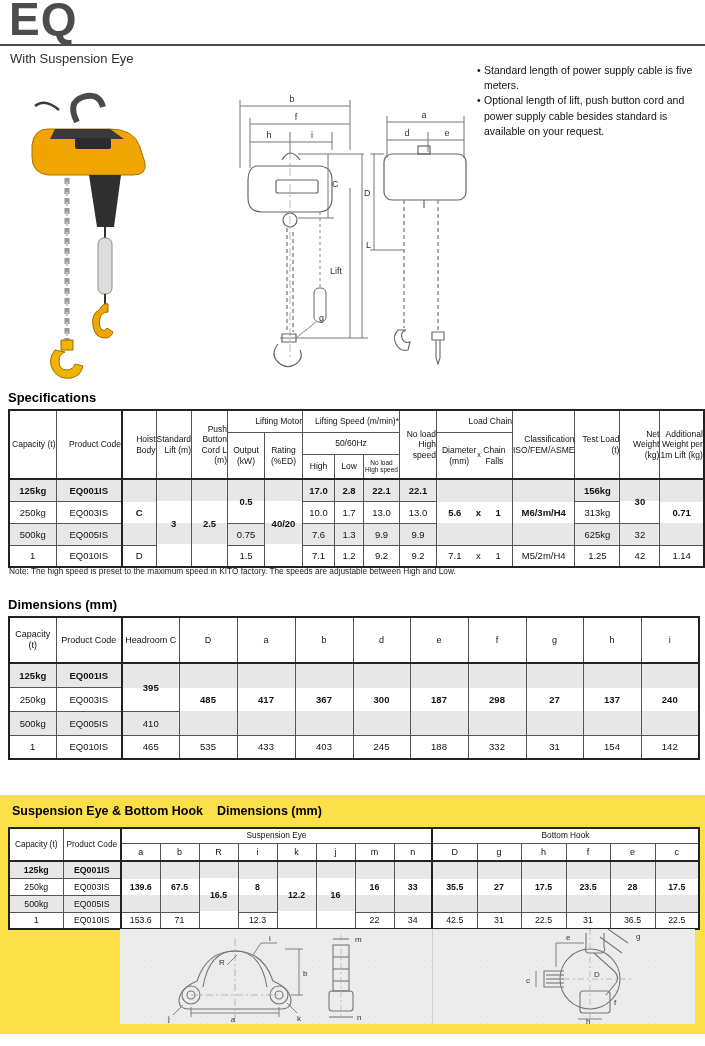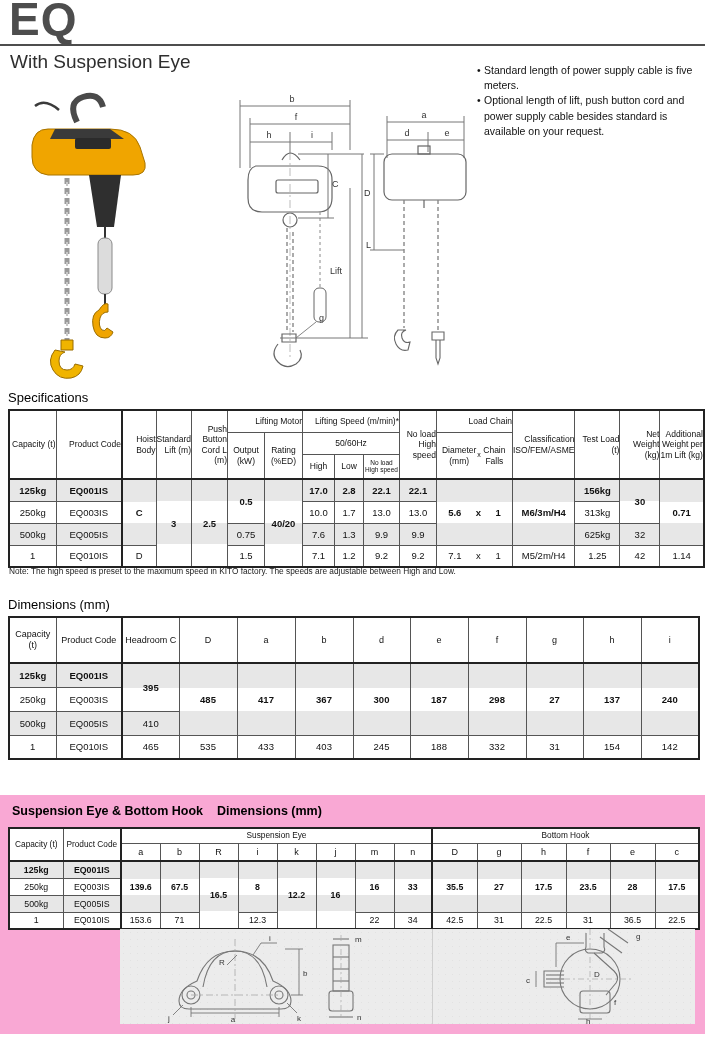--- a/index.html
+++ b/index.html
@@ -2,29 +2,29 @@
 <html><head>
 <meta charset="utf-8">
 <style>
   html,body{margin:0;padding:0;background:#fff;}
   .page{position:relative;width:705px;height:1046px;background:#fff;overflow:hidden;
         font-family:"Liberation Sans",sans-serif;color:#111;}
 
   
   .eq-title{position:absolute;left:9px;top:-8px;font-size:46px;font-weight:bold;color:#4d4d4d;letter-spacing:1px;}
   .rule{position:absolute;left:0;top:44px;width:705px;height:2px;background:#4d4d4d;}
-  .subtitle{position:absolute;left:10px;top:51px;font-size:19px;color:#2e2e2e;}
+  .subtitle{position:absolute;left:10px;top:51px;font-size:13px;color:#2e2e2e;}
 
   
   .bullets{position:absolute;left:477px;top:63px;width:226px;margin:0;padding:0;}
   .bullets li{list-style:none;font-size:10.5px;line-height:1.45;color:#111;position:relative;padding-left:7px;}
   .bullets li::before{content:"\2022";position:absolute;left:0;top:0;}
 
   
-  .sec-h{position:absolute;font-size:13px;font-weight:normal;color:#000;}
+  .sec-h{position:absolute;font-size:13px;font-weight:bold;color:#000;}
 
   
   table{border-collapse:collapse;table-layout:fixed;background:#fff;border:2px solid #222;}
   th,td{border:1px solid #555;padding:0;text-align:center;vertical-align:middle;font-weight:normal;overflow:hidden;}
   th{font-size:8.5px;line-height:1.18;background:#fff;color:#111;}
   td{font-size:9.5px;color:#111;}
   .thickR{border-right:2px solid #222;}
   .thickL{border-left:2px solid #222;}
   tbody tr:first-child td{border-top:2px solid #222;font-weight:bold;}
   tr.g td{background:#e7e7e7;}
@@ -40,21 +40,21 @@
   .t-spec thead tr:nth-child(2) th{height:21px;}
   .t-spec thead tr:nth-child(3) th{height:23px;}
   .t-spec tbody tr{height:22px;}
   .note{position:absolute;left:9px;top:566px;font-size:8.3px;color:#222;}
 
   .t-dims{position:absolute;left:8px;top:616px;}
   .t-dims thead tr th{height:44px;font-size:9px;}
   .t-dims tbody tr{height:24px;}
 
   
-  .panel{position:absolute;left:0;top:795px;width:705px;height:239px;background:#f9a8d4;}
+  .panel{position:absolute;left:0;top:795px;width:705px;height:239px;background:#fde047;}
   .panel-title{position:absolute;left:12px;top:9px;font-size:12.5px;font-weight:bold;color:#000;}
   .panel-title .gap{display:inline-block;width:14px;}
   .t-susp{position:absolute;left:8px;top:32px;}
   .t-susp thead tr:nth-child(1) th{height:14px;}
   .t-susp thead tr:nth-child(2) th{height:16px;font-size:9px;}
   .t-susp tbody tr{height:17px;}
   .t-susp td{font-size:8.8px;}
   .t-susp th{font-size:8.3px;}
 
   .draw-panel{position:absolute;left:120px;top:134px;width:575px;height:95px;background:#ececec;

